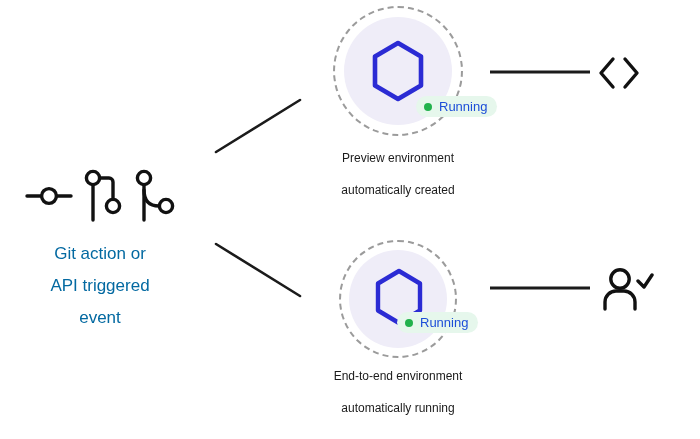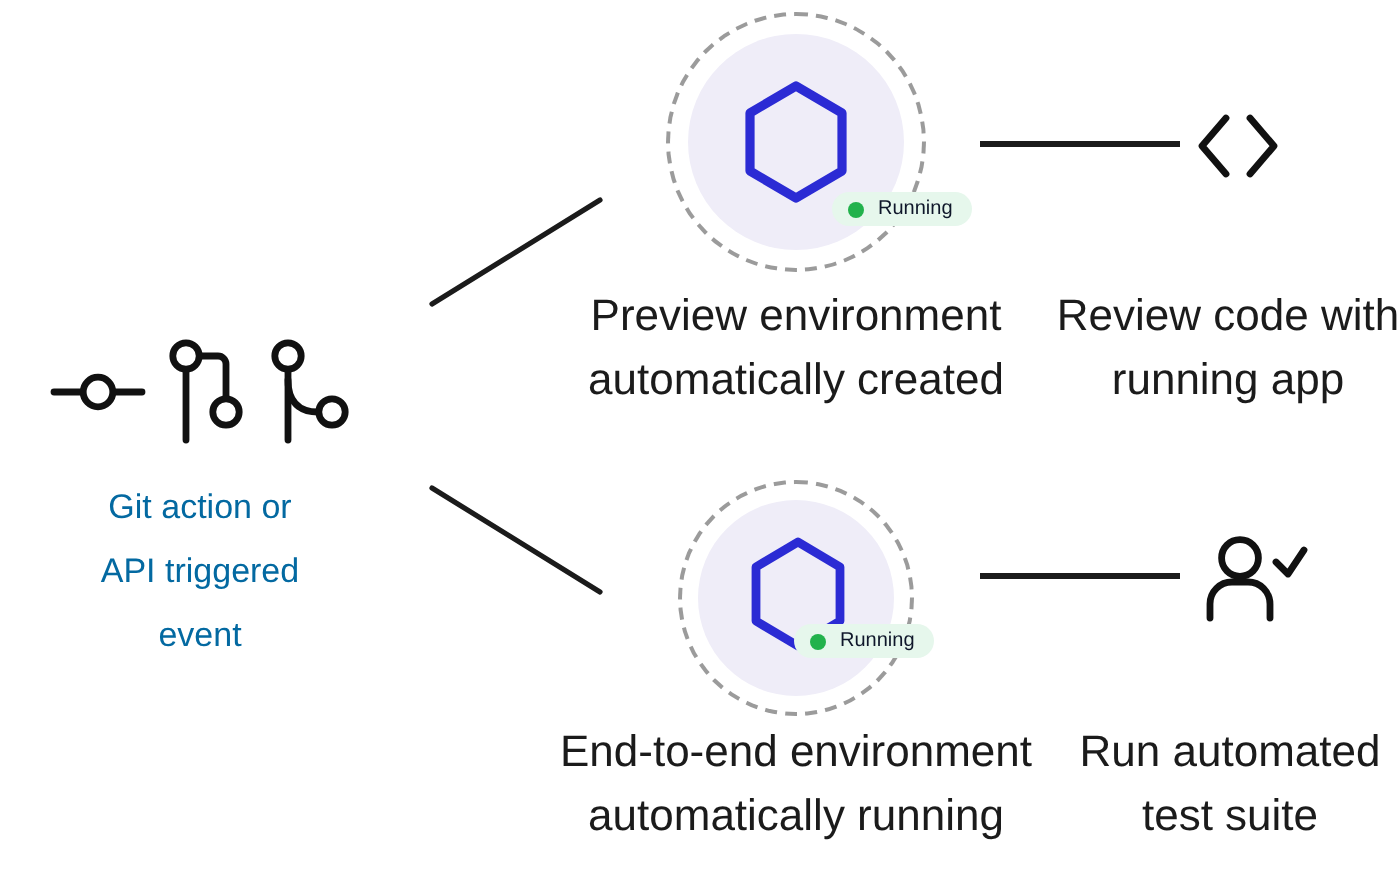--- a/index.html
+++ b/index.html
@@ -67,37 +67,37 @@
     position: absolute;
   }
   .status-badge {
     position: absolute;
     display: inline-flex;
     align-items: center;
     gap: 7px;
     background: #e6f7ec;
     border-radius: 11px;
     padding: 3px 10px 3px 8px;
-    font-size: 10px;
-    color: #0f172a;
+    font-size: 13px;
+    color: #1d4ed8;
     white-space: nowrap;
   }
   .status-dot {
     width: 8px;
     height: 8px;
     border-radius: 50%;
     background: #22b24c;
     flex: none;
   }
 
   
   .caption {
     position: absolute;
     text-align: center;
-    font-size: 22px;
+    font-size: 12px;
     line-height: 32px;
     color: #1b1b1b;
     white-space: pre-line;
   }
 
   
   .outcome-icon { position: absolute; }
 </style>
 </head>
 <body>
@@ -174,25 +174,21 @@
   </div>
 
   <div class="caption" style="left:268px; top:360px; width:260px;">End-to-end environment
 automatically running</div>
 
   <svg class="outcome-icon" style="left:595px; top:52px;" width="48" height="42" viewBox="0 0 48 42">
     <polyline points="18,7 6,21 18,35" fill="none" stroke="#111" stroke-width="3.4" stroke-linecap="round" stroke-linejoin="round"></polyline>
     <polyline points="30,7 42,21 30,35" fill="none" stroke="#111" stroke-width="3.4" stroke-linecap="round" stroke-linejoin="round"></polyline>
   </svg>
 
-  <div class="caption" style="left:528px; top:142px; width:172px;">Review code with
-running app</div>
 
   <svg class="outcome-icon" style="left:600px; top:266px;" width="54" height="46" viewBox="0 0 54 46">
     <circle cx="20" cy="13" r="9.2" fill="none" stroke="#111" stroke-width="3.4"></circle>
     <path d="M5 43 V36 a11 11 0 0 1 11 -11 h8 a11 11 0 0 1 11 11 V43" fill="none" stroke="#111" stroke-width="3.4" stroke-linecap="round" stroke-linejoin="round"></path>
     <polyline points="38,15 44,21 52,9" fill="none" stroke="#111" stroke-width="3.4" stroke-linecap="round" stroke-linejoin="round"></polyline>
   </svg>
 
-  <div class="caption" style="left:530px; top:360px; width:170px;">Run automated
-test suite</div>
 
 </div>
 
 </body></html>

